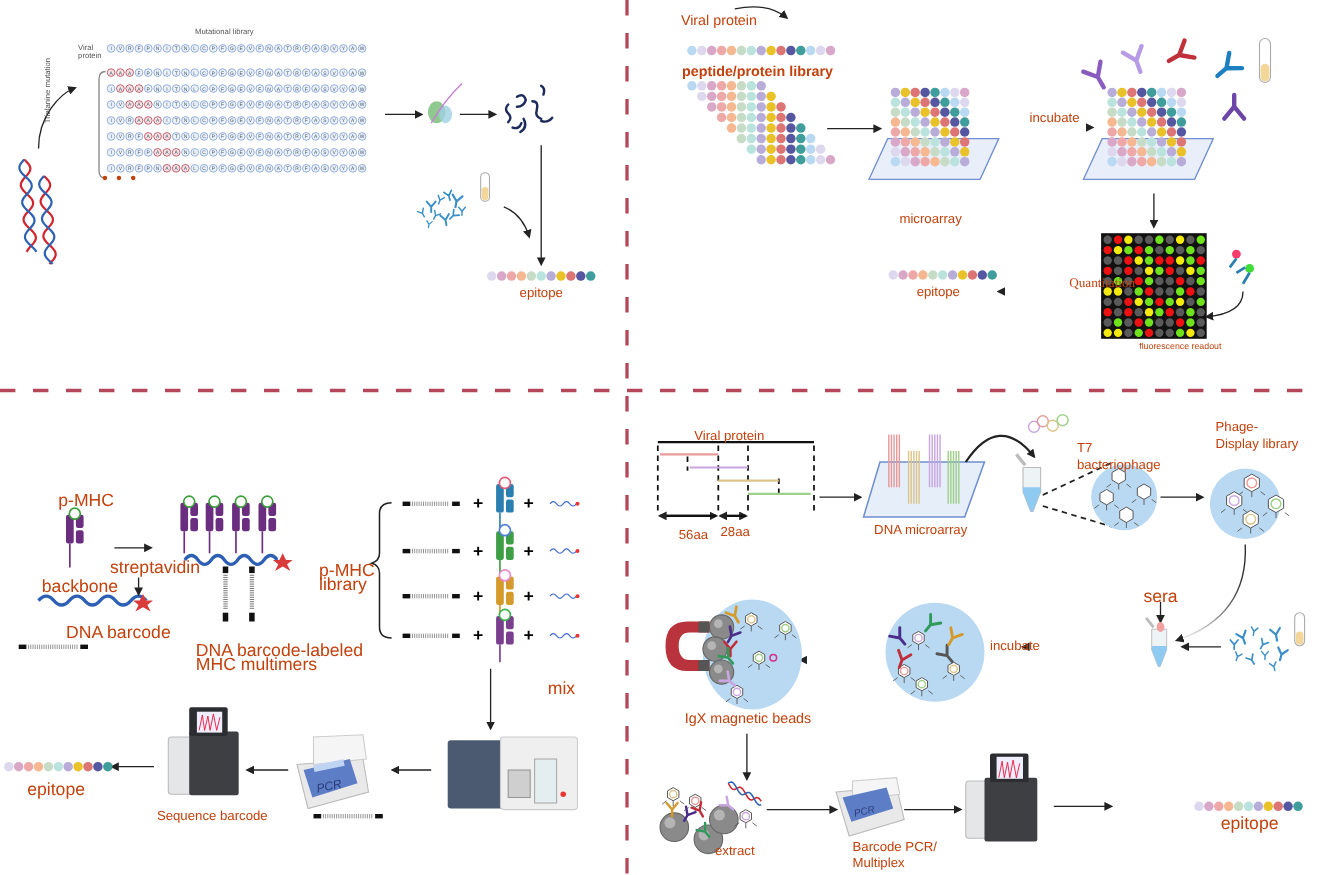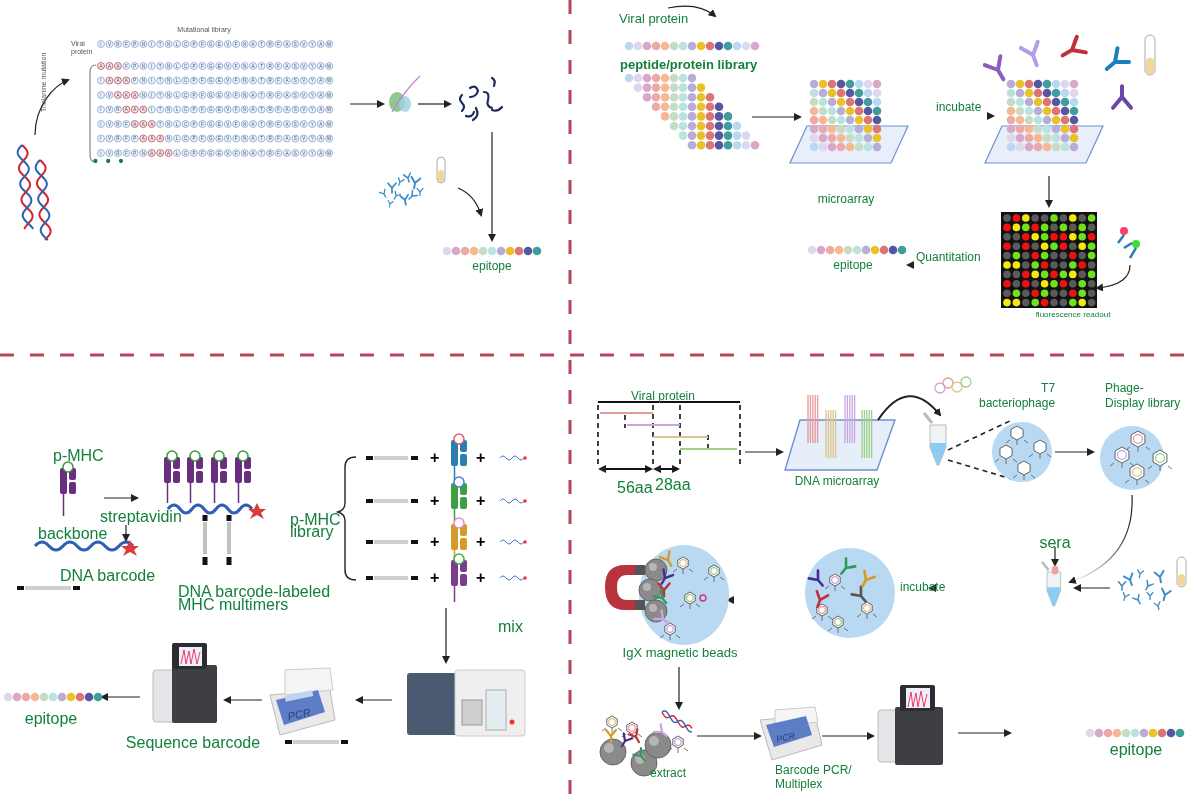--- a/index.html
+++ b/index.html
@@ -1,19 +1,19 @@
 <!DOCTYPE html>
 <html><head>
 <meta charset="utf-8">
 <style>
   html,body{margin:0;padding:0;background:#fff;}
   body{width:1200px;height:795px;position:relative;overflow:hidden;font-family:"Liberation Sans",sans-serif;color:#222;}
   #stage{position:absolute;left:0;top:0;width:1200px;height:795px;}
-  .lbl{position:absolute;white-space:nowrap;font-family:"Liberation Sans",sans-serif;color:#15803d;}
-  .s10{font-size:16px;}
+  .lbl{position:absolute;white-space:nowrap;font-family:"Liberation Sans",sans-serif;color:#c2410c;}
+  .s10{font-size:12px;}
   .s11{font-size:16px;}
   .s12{font-size:12px;}
   .s13{font-size:13px;}
   .s14{font-size:14px;}
   .s7{font-size:7px;color:#555;}
   .c{text-align:center;transform:translateX(-50%);}
 </style>
 </head>
 <body>
 
@@ -1511,38 +1511,38 @@
 <div class="lbl s7 c" style="left:204px;top:26px;">Mutational library</div>
 <div class="lbl s7" style="left:71px;top:40px;line-height:8px;"><span>Viral</span><br><span>protein</span></div>
 <div class="lbl s7" style="left:40px;top:112px;transform:rotate(-90deg);transform-origin:left top;width:80px;">Trialanine mutation</div>
 <div class="lbl s14" style="left:93px;top:153px;font-weight:bold;letter-spacing:2px;">• • •</div>
 <div class="lbl s12 c" style="left:492px;top:259px;">epitope</div>
 
 <div class="lbl s13" style="left:619px;top:11px;">Viral protein</div>
 <div class="lbl s13" style="left:620px;top:57px;font-weight:bold;">peptide/protein library</div>
 <div class="lbl s12 c" style="left:846px;top:174px;margin-top:18px;">microarray</div>
 <div class="lbl s12" style="left:936px;top:100px;">incubate</div>
-<div class="lbl s12" style="left:916px;top:250px;">Quantitation</div>
+<div class="lbl s12" style="left:972px;top:250px;font-family:Liberation Serif, serif;">Quantitation</div>
 <div class="lbl s10 c" style="left:1049px;top:310px;font-size:8px;padding-left:48px;">fluorescence readout</div>
 <div class="lbl s12 c" style="left:853px;top:258px;">epitope</div>
 
 <div class="lbl s11" style="left:53px;top:447px;">p-MHC</div>
 <div class="lbl s11" style="left:100px;top:508px;">streptavidin</div>
 <div class="lbl s11" style="left:38px;top:525px;">backbone</div>
 <div class="lbl s11" style="left:24px;top:567px;padding-left:36px;">DNA barcode</div>
 <div class="lbl s11" style="left:178px;top:585px;line-height:13px;"><span>DNA barcode-labeled</span><br><span>MHC multimers</span></div>
 <div class="lbl s11" style="left:290px;top:514px;line-height:12px;"><span>p-MHC</span><br><span>library</span></div>
 <div class="lbl s11" style="left:462px;top:618px;margin-left:36px;">mix</div>
 <div class="lbl s10 c" style="left:193px;top:734px;">Sequence barcode</div>
 <div class="lbl s11 c" style="left:51px;top:710px;">epitope</div>
 
 <div class="lbl s12 c" style="left:663px;top:389px;">Viral protein</div>
 <div class="lbl s10" style="left:617px;top:479px;">56aa</div>
 <div class="lbl s10" style="left:655px;top:476px;">28aa</div>
 <div class="lbl s12 c" style="left:837px;top:474px;">DNA microarray</div>
-<div class="lbl s12" style="left:979px;top:381px;line-height:15px;text-align:right;"><span>T7</span><br><span>bacteriophage</span></div>
+<div class="lbl s12" style="left:979px;top:400px;line-height:15px;"><span>T7</span><br><span>bacteriophage</span></div>
 <div class="lbl s12" style="left:1105px;top:381px;line-height:15px;"><span>Phage-</span><br><span>Display library</span></div>
 <div class="lbl s11 c" style="left:1055px;top:534px;">sera</div>
 <div class="lbl s12" style="left:900px;top:580px;">incubate</div>
 <div class="lbl s13 c" style="left:680px;top:645px;">IgX magnetic beads</div>
 <div class="lbl s12" style="left:650px;top:766px;">extract</div>
 <div class="lbl s12" style="left:775px;top:763px;line-height:14px;"><span>Barcode PCR/</span><br><span>Multiplex</span></div>
 <div class="lbl s11 c" style="left:1136px;top:741px;">epitope</div>
 
 </body></html>

